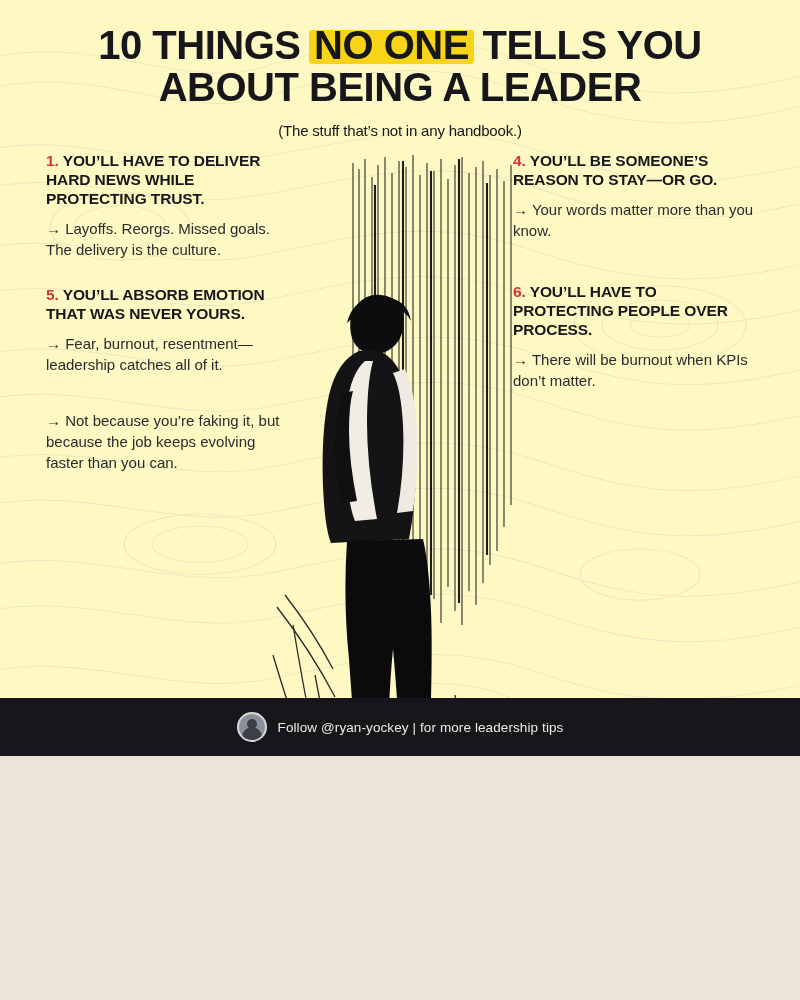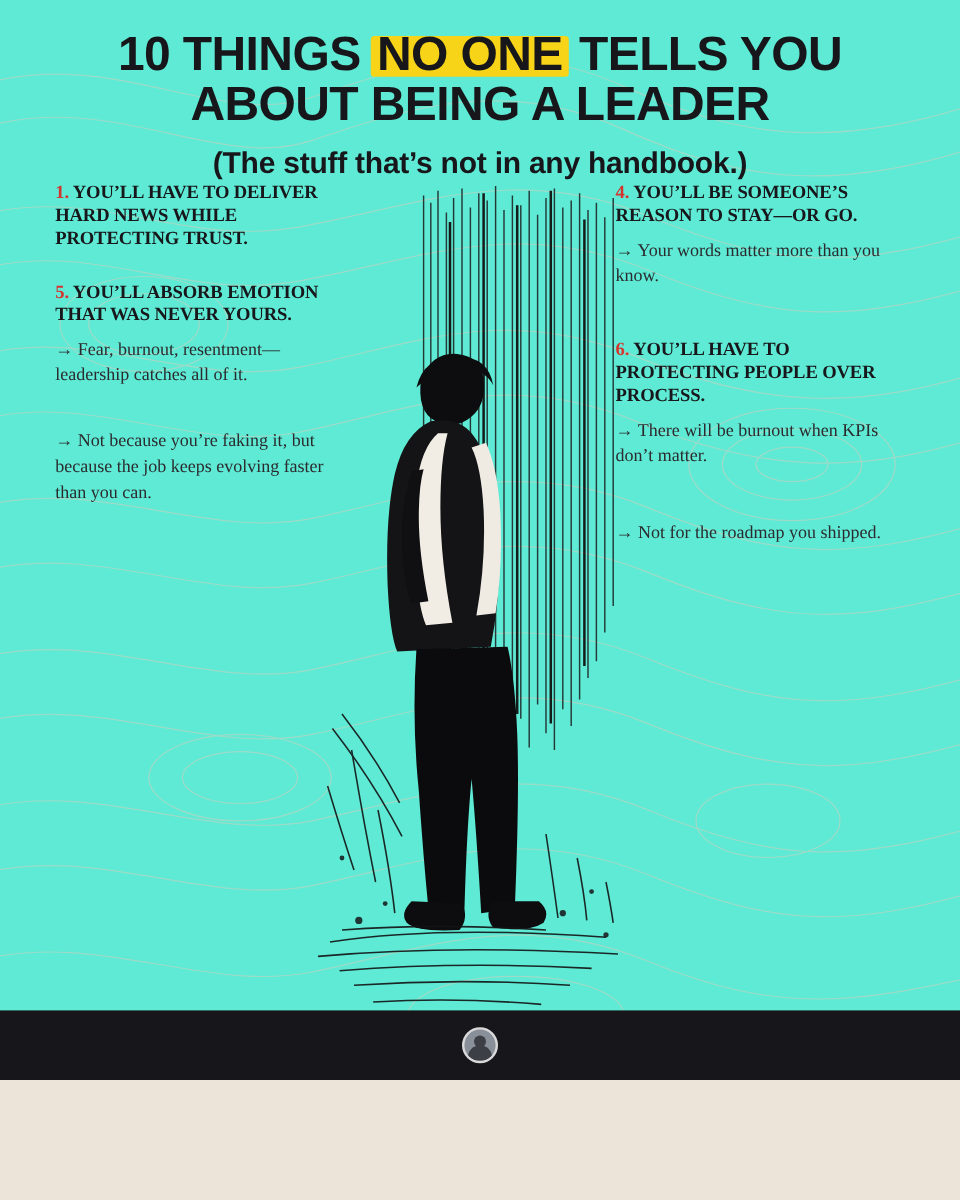--- a/index.html
+++ b/index.html
@@ -4,22 +4,22 @@
 <style>
   * { box-sizing: border-box; margin: 0; padding: 0; }
   html, body {
     width: 800px; height: 1000px;
     font-family: "Liberation Sans", sans-serif;
     background: #ece4d8;
     overflow: hidden;
   }
   #poster {
     position: relative;
-    width: 800px; height: 900px;
-    background: #5eead4;
+    width: 800px; height: 756px;
+    background: #fef9c3;
     overflow: hidden;
   }
   
   #texture {
     position: absolute; inset: 0;
     opacity: 0.5;
     pointer-events: none;
   }
   #texture svg { width: 100%; height: 100%; display: block; }
 
@@ -48,41 +48,40 @@
     content: "";
     position: absolute;
     left: -2px; right: -2px;
     top: 6px; bottom: 2px;
     background: #f7d417;
     border-radius: 3px;
     z-index: -1;
   }
   .subtitle {
     margin-top: 13px;
-    font-size: 25px;
-    font-weight: bold;
+    font-size: 15px;
+    font-weight: normal;
     color: #17161a;
     letter-spacing: -0.2px;
   }
 
   
   .columns {
     position: absolute;
     top: 152px;
     left: 0; right: 0;
     height: 790px;
     z-index: 3;
     pointer-events: none;
   }
   .col {
     position: absolute;
     top: 0;
     width: 245px;
     pointer-events: auto;
-    font-family: Liberation Serif, serif;
   }
   .col-left  { left: 46px; }
   .col-right { left: 513px; }
 
   .item { margin-bottom: 16px; }
   .item-head {
     font-weight: bold;
     font-size: 15.5px;
     line-height: 1.22;
     color: #17161a;
@@ -286,20 +285,21 @@
   </div>
 
   <div class="columns">
 
     <div class="col col-left">
 
       <div class="item gap-lg">
         <div class="item-head">
           <span class="num">1.</span><span> YOU’LL HAVE TO DELIVER HARD NEWS WHILE PROTECTING TRUST.</span>
         </div>
+        <div class="item-body">→ Layoffs. Reorgs. Missed goals. The delivery is the culture.</div>
       </div>
 
 
       <div class="item gap-xl">
         <div class="item-head">
           <span class="num">5.</span><span> YOU’LL ABSORB EMOTION THAT WAS NEVER YOURS.</span>
         </div>
         <div class="item-body">→ Fear, burnout, resentment—leadership catches all of it.</div>
       </div>
 
@@ -322,28 +322,28 @@
 
       <div class="item gap-xxl">
         <div class="item-head">
           <span class="num">6.</span><span> YOU’LL HAVE TO PROTECTING PEOPLE OVER PROCESS.</span>
         </div>
         <div class="item-body">→ There will be burnout when KPIs don’t matter.</div>
       </div>
 
 
       <div class="item">
-        <div class="item-body">→ Not for the roadmap you shipped.</div>
       </div>
 
     </div>
   </div>
 
   <div class="footer">
     <div class="footer-inner">
       <div class="avatar">
         <div class="head"></div>
         <div class="body"></div>
       </div>
+      <div class="footer-text">Follow @ryan-yockey | for more leadership tips</div>
     </div>
   </div>
 
 </div>
 
 </body></html>

